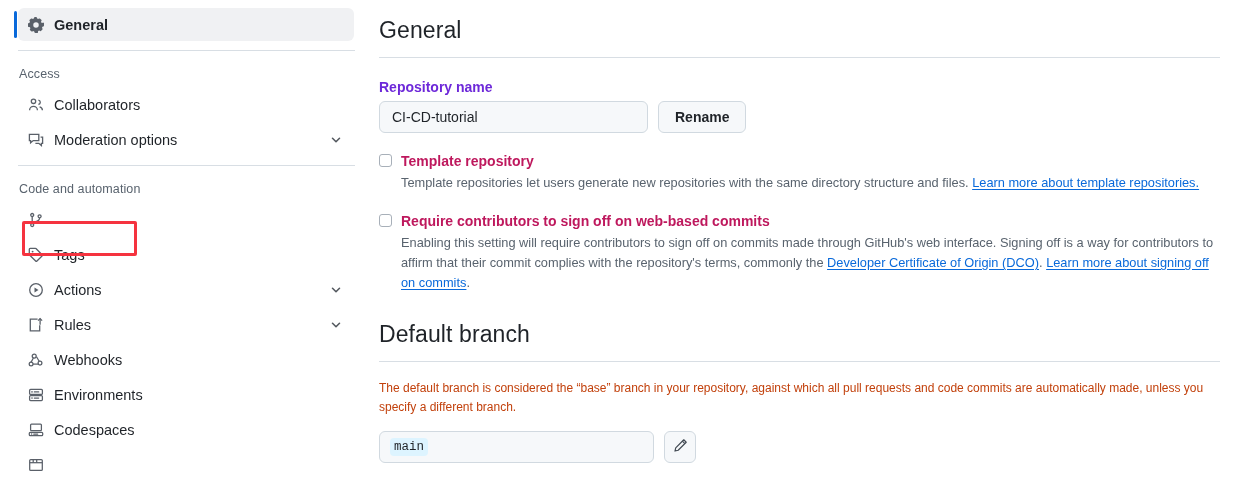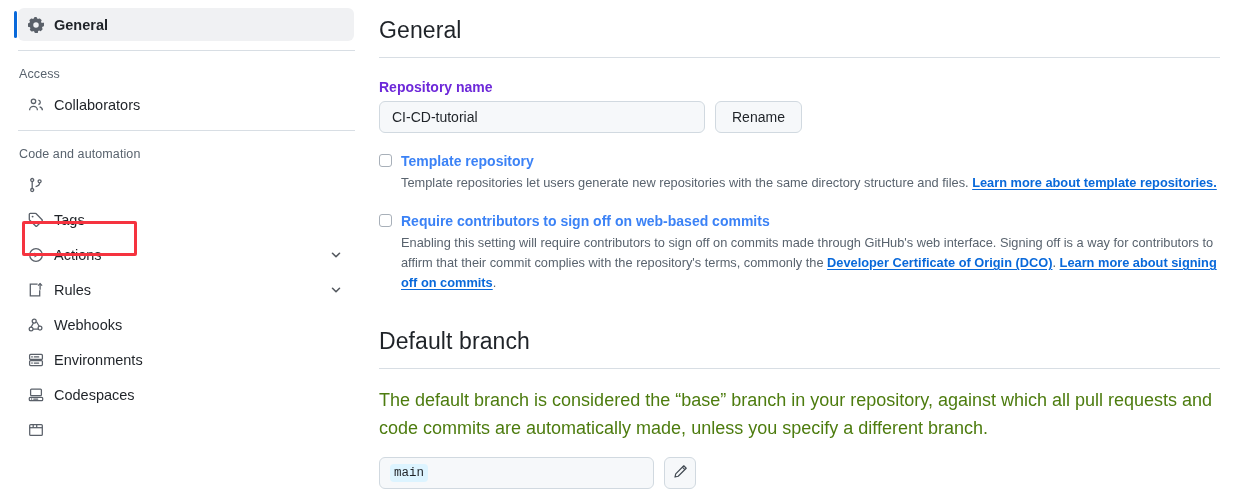--- a/index.html
+++ b/index.html
@@ -108,37 +108,37 @@
     margin: 11px 0 0 0;
   }
   .field-label {
     font-size: 14px;
     font-weight: 600;
     margin: 21px 0 6px 0;
     color: #6d28d9;
   }
   .row { display: flex; align-items: center; gap: 10px; }
   .text-input {
-    width: 326px; height: 32px;
+    width: 269px; height: 32px;
     border: 1px solid #d1d9e0;
     border-radius: 6px;
     background: #f6f8fa;
     font-size: 14px;
     color: #1f2328;
     padding: 0 12px;
     font-family: "Liberation Sans", sans-serif;
     display: flex; align-items: center;
   }
   .btn {
     height: 32px;
     border: 1px solid #d1d9e0;
     border-radius: 6px;
     background: #f6f8fa;
     font-size: 14px;
-    font-weight: 400;
+    font-weight: 700;
     color: #1f2328;
     padding: 0 16px;
     display: flex; align-items: center;
     font-family: "Liberation Sans", sans-serif;
     cursor: pointer;
   }
   .icon-btn {
     width: 32px; height: 32px;
     border: 1px solid #d1d9e0;
     border-radius: 6px;
@@ -154,40 +154,39 @@
     width: 13px; height: 13px;
     margin-top: 3px;
     flex: 0 0 13px;
     border: 1px solid #a8b0b9;
     border-radius: 3px;
     background: #fff;
   }
   .check-title {
     font-size: 14px;
     font-weight: 600;
-    color: #3b82f6;
+    color: #be185d;
     line-height: 1.45;
   }
   .check-desc {
     font-size: 12.8px;
     color: #59636e;
     line-height: 1.55;
     margin: 2px 0 0 22px;
     max-width: 845px;
   }
   a.lnk {
     color: #0969da;
     text-decoration: underline;
     text-underline-offset: 2px;
-    font-weight: bold;
   }
 
   .body-text {
-    font-size: 18px;
-    color: #4d7c0f;
+    font-size: 12px;
+    color: #c2410c;
     line-height: 1.6;
     margin: 17px 0 1px 0;
     max-width: 845px;
   }
   .mono-badge {
     font-family: "Liberation Mono", monospace;
     font-size: 12.5px;
     background: #ddf4ff;
     color: #1f2328;
     border-radius: 4px;
@@ -232,20 +231,34 @@
           <svg width="16" height="16" viewBox="0 0 16 16" fill="none" stroke="currentColor" stroke-width="1.3">
               <circle cx="5.5" cy="4.3" r="2.2"></circle>
               <path d="M1.6 13.3c0-2.3 1.8-3.9 3.9-3.9s3.9 1.6 3.9 3.9"></path>
               <path d="M10.4 3.1c1.1.2 1.9 1.1 1.9 2.2 0 1.1-.8 2-1.9 2.2"></path>
               <path d="M11.6 9.9c1.6.4 2.8 1.7 2.8 3.4"></path>
             </svg>
         </span>
         <span class="nav-label">Collaborators</span>
       </div>
 
+      <div class="nav-item">
+        <span class="nav-icon">
+          <svg width="16" height="16" viewBox="0 0 16 16" fill="none" stroke="currentColor" stroke-width="1.3">
+              <path d="M1.4 2.4h9.4v6.2H5.2L2.6 10.9V8.6H1.4z"></path>
+              <path d="M12.6 5.1h2v6.2h-1.2v2.3l-2.6-2.3H7.4"></path>
+            </svg>
+        </span>
+        <span class="nav-label">Moderation options</span>
+        <span class="nav-chevron">
+          <svg width="14" height="14" viewBox="0 0 16 16" fill="none" stroke="currentColor" stroke-width="1.8" stroke-linecap="round" stroke-linejoin="round">
+              <path d="M4 6l4 4 4-4"></path>
+            </svg>
+        </span>
+      </div>
     </div>
 
     <div class="sidebar-divider"></div>
 
     <div class="group-title">Code and automation</div>
     <div class="nav-list">
 
       <div class="nav-item">
         <span class="nav-icon">
           <svg width="16" height="16" viewBox="0 0 16 16" fill="none" stroke="currentColor" stroke-width="1.3">
@@ -375,21 +388,21 @@
     <div class="check-block">
       <div class="check-row">
         <div class="cbox"></div>
         <div class="check-title">Require contributors to sign off on web-based commits</div>
       </div>
       <div class="check-desc">
         <span>Enabling this setting will require contributors to sign off on commits made through GitHub's web interface. Signing off is a way for contributors to affirm that their commit complies with the repository's terms, commonly the </span><a class="lnk" href="#">Developer Certificate of Origin (DCO)</a><span>. </span><a class="lnk" href="#">Learn more about signing off on commits</a><span>.</span>
       </div>
     </div>
 
-    <div class="h-title" style="margin-top:34px">Default branch</div>
+    <div class="h-title" style="margin-top:27px">Default branch</div>
     <div class="h-rule"></div>
 
     <div class="body-text">The default branch is considered the “base” branch in your repository, against which all pull requests and code commits are automatically made, unless you specify a different branch.</div>
 
     <div class="row mt14">
       <div class="branch-input">
         <span class="mono-badge">main</span>
       </div>
       <div class="icon-btn">
         <span>

